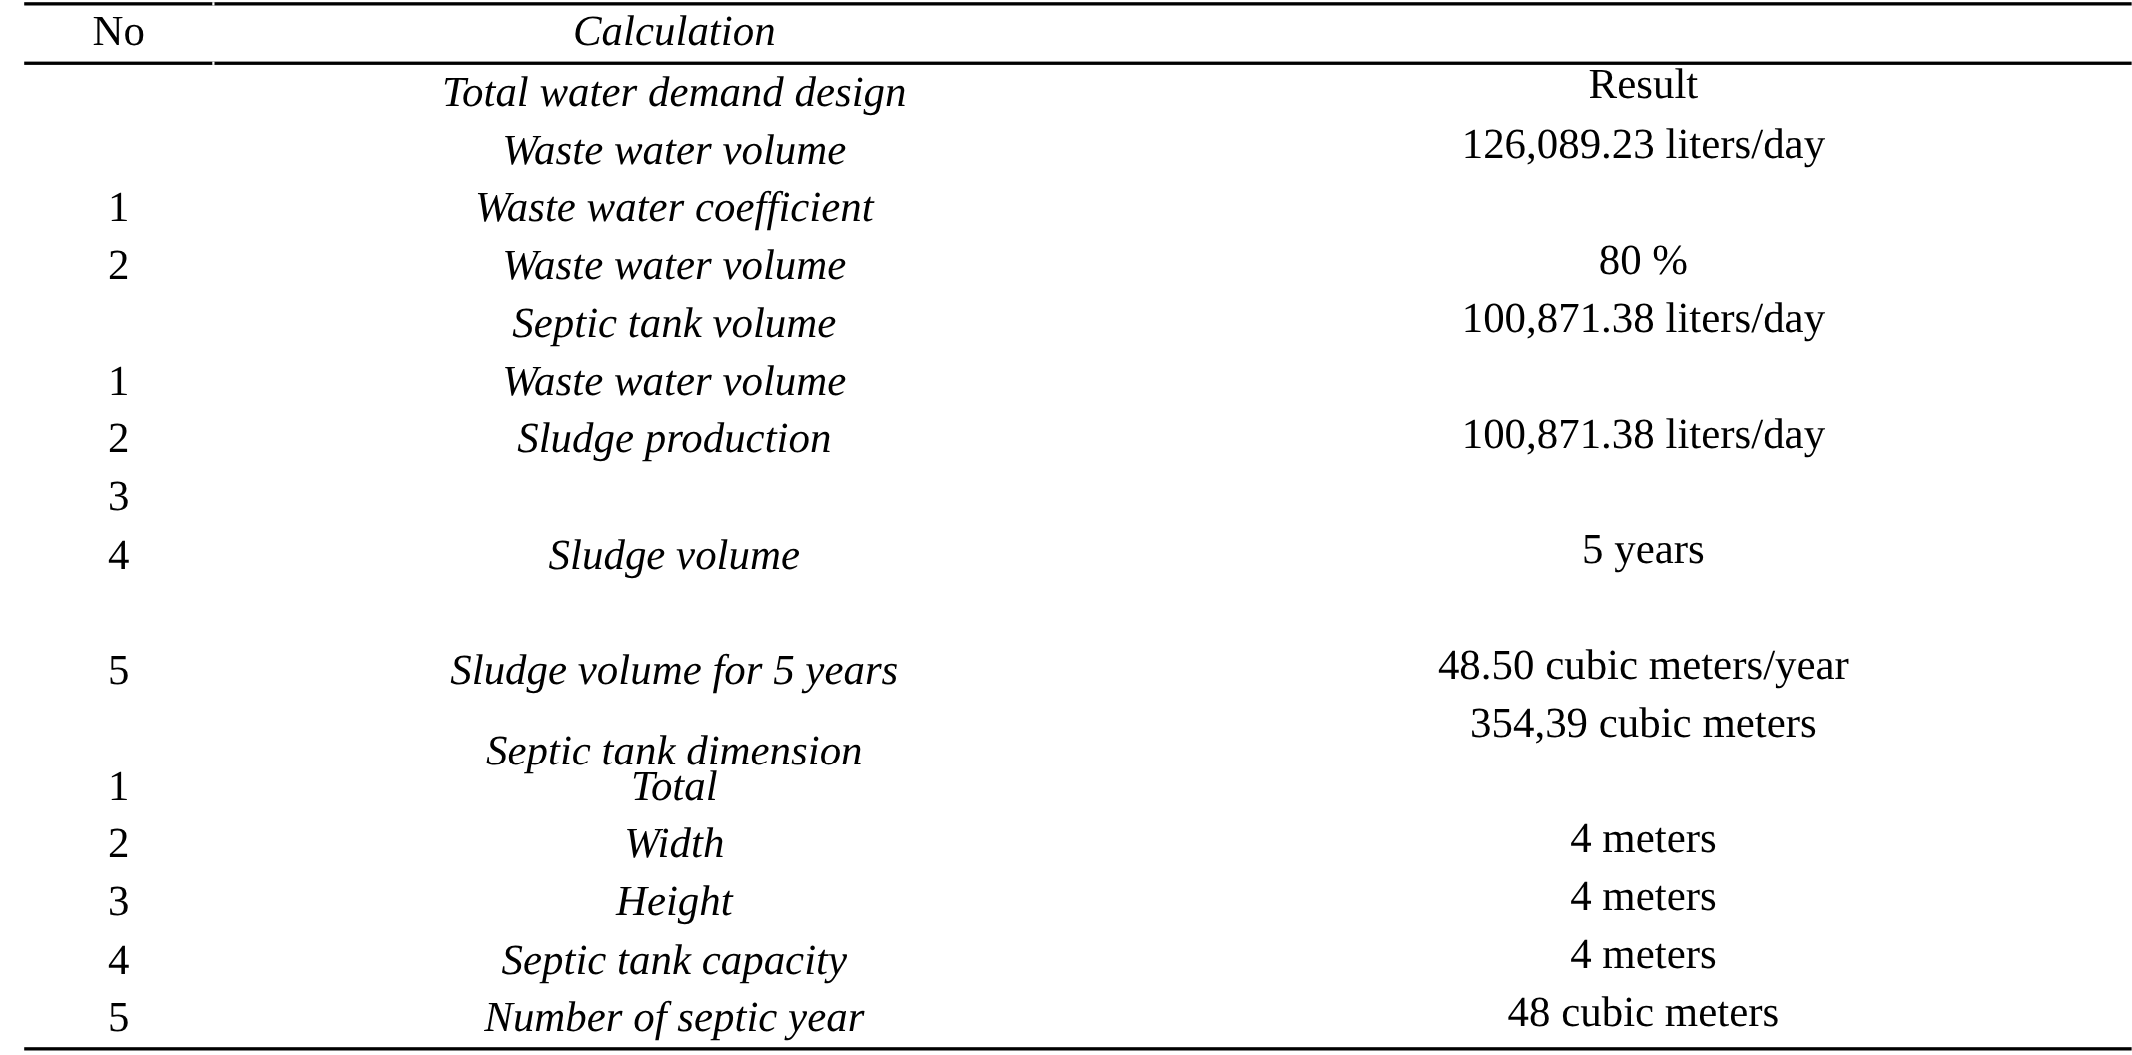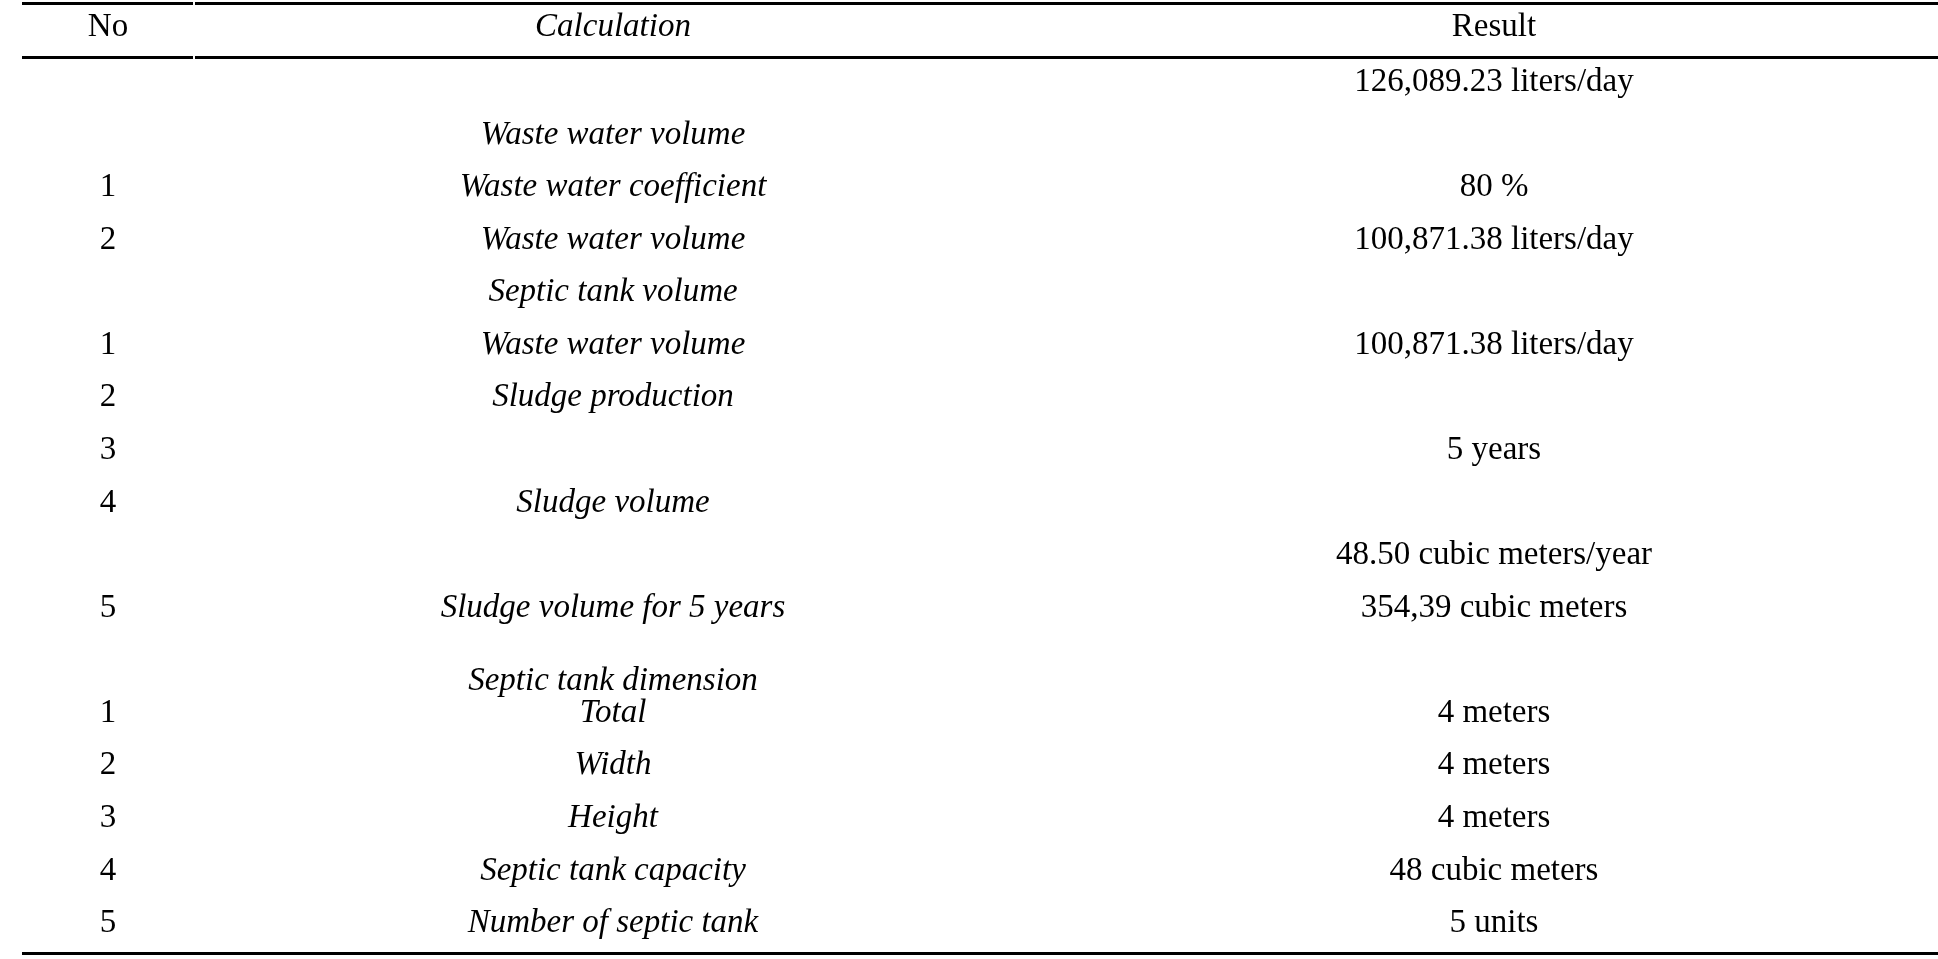--- a/index.html
+++ b/index.html
@@ -27,21 +27,21 @@
     .rule.bottom { top: 952px; }
     .col-gap {
       position: absolute;
       left: 193px;
       width: 2px;
       background: #fff;
       height: 3px;
     }
     .cell {
       position: absolute;
-      font-size: 33px;
+      font-size: 39px;
       line-height: 1;
       white-space: nowrap;
       text-align: center;
       transform: translateX(-50%);
     }
     .header-row .cell { top: 9px; }
     .rows {
       position: absolute;
       left: 0;
       top: 0;
@@ -49,40 +49,41 @@
     }
     .row {
       position: absolute;
       left: 0;
       width: 100%;
       height: 52.57px;
     }
     .row .cell { top: 0; }
     .c-no { left: 108px; }
     .c-calc { left: 613px; font-style: italic; }
-    .c-res { left: 1494px; }
+    .c-res { left: 1494px; margin-top: 48px; }
   </style>
 </head>
 <body>
 
 <div>
   <div class="rule top"></div>
   <div class="col-gap" style="top:2px"></div>
   <div class="rule head"></div>
   <div class="col-gap" style="top:56px"></div>
 
   <div class="header-row">
     <div class="cell c-no">No</div>
     <div class="cell c-calc">Calculation</div>
     <div class="cell c-res">Result</div>
   </div>
 
   <div class="rows" id="rows">
       <div class="row" style="top: 64px;">
         <div class="cell c-no"></div>
+        <div class="cell c-calc">Total water demand design</div>
         <div class="cell c-res">126,089.23 liters/day</div>
       </div>
       <div class="row" style="top: 116.57px;">
         <div class="cell c-no"></div>
         <div class="cell c-calc">Waste water volume</div>
         <div class="cell c-res"></div>
       </div>
       <div class="row" style="top: 169.14px;">
         <div class="cell c-no">1</div>
         <div class="cell c-calc">Waste water coefficient</div>
@@ -145,19 +146,19 @@
         <div class="cell c-calc">Height</div>
         <div class="cell c-res">4 meters</div>
       </div>
       <div class="row" style="top: 852.55px;">
         <div class="cell c-no">4</div>
         <div class="cell c-calc">Septic tank capacity</div>
         <div class="cell c-res">48 cubic meters</div>
       </div>
       <div class="row" style="top: 905.12px;">
         <div class="cell c-no">5</div>
-        <div class="cell c-calc">Number of septic tank</div>
+        <div class="cell c-calc">Number of septic year</div>
         <div class="cell c-res">5 units</div>
       </div>
     </div>
 
   <div class="rule bottom"></div>
 </div>
 
 </body></html>

